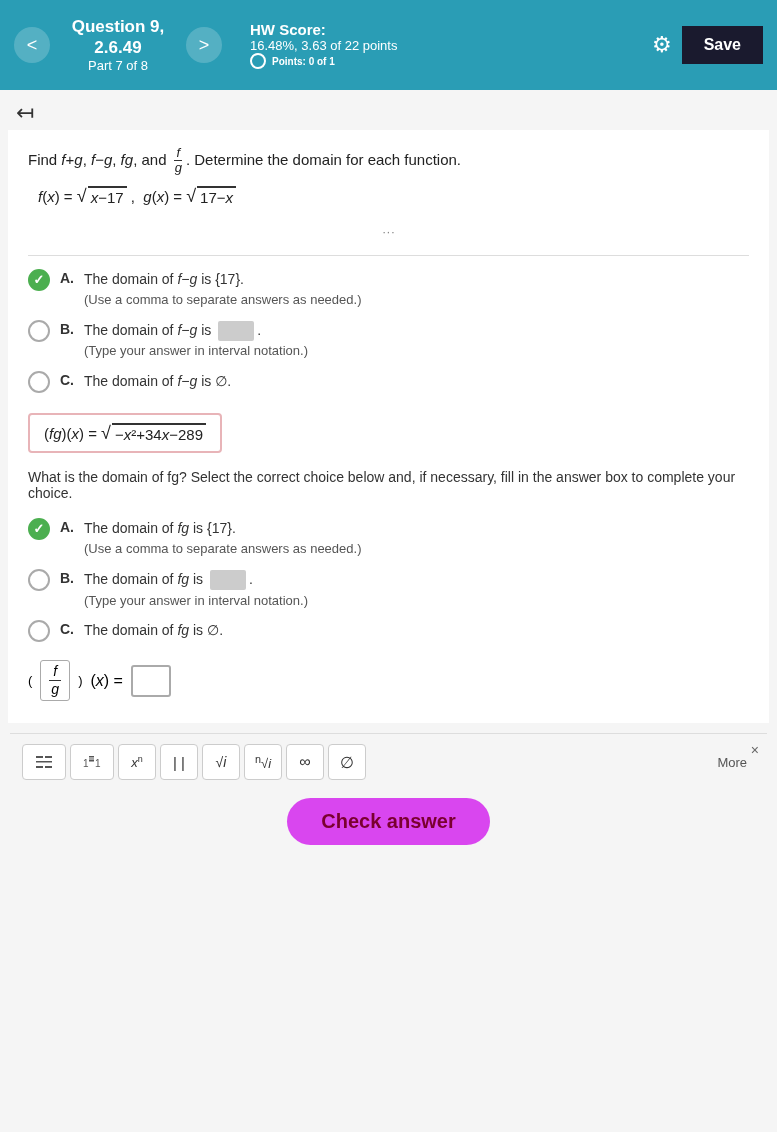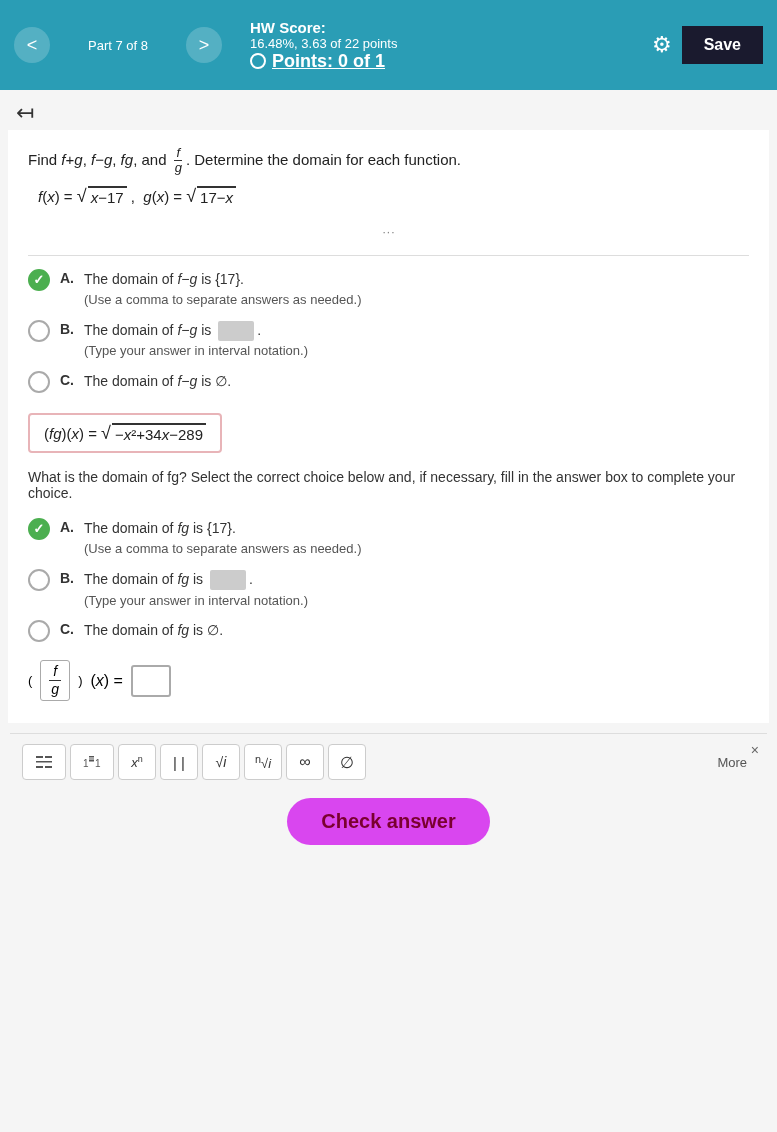--- a/index.html
+++ b/index.html
@@ -64,23 +64,22 @@
       font-weight: 700;
       font-size: 15px;
     }
     .header-score .score-detail {
       font-size: 13px;
     }
     .header-score .points-row {
       display: flex;
       align-items: center;
       gap: 6px;
-      font-size: 18px;
+      font-size: 10px;
       font-weight: 600;
-      text-decoration: underline;
     }
     .points-circle {
       width: 16px; height: 16px;
       border: 2.5px solid white;
       border-radius: 50%;
       display: inline-block;
     }
     .header-actions {
       display: flex;
       align-items: center;
@@ -336,20 +335,25 @@
       padding: 8px 20px 12px 20px;
     }
   </style>
 </head>
 <body>
 
 <div class="device">
   <div class="header">
     <button class="header-nav-btn">&lt;</button>
     <div class="header-question">
+      <div class="q-title">
+        <span>Question 9,</span>
+        <br>
+        <span>2.6.49</span>
+      </div>
       <div class="q-part">Part 7 of 8</div>
     </div>
     <button class="header-nav-btn">&gt;</button>
     <div class="header-score">
       <div class="score-title">HW Score:</div>
       <div class="score-detail">16.48%, 3.63 of 22 points</div>
       <div class="points-row">
         <span class="points-circle"></span>
         <span>Points: 0 of 1</span>
       </div>

